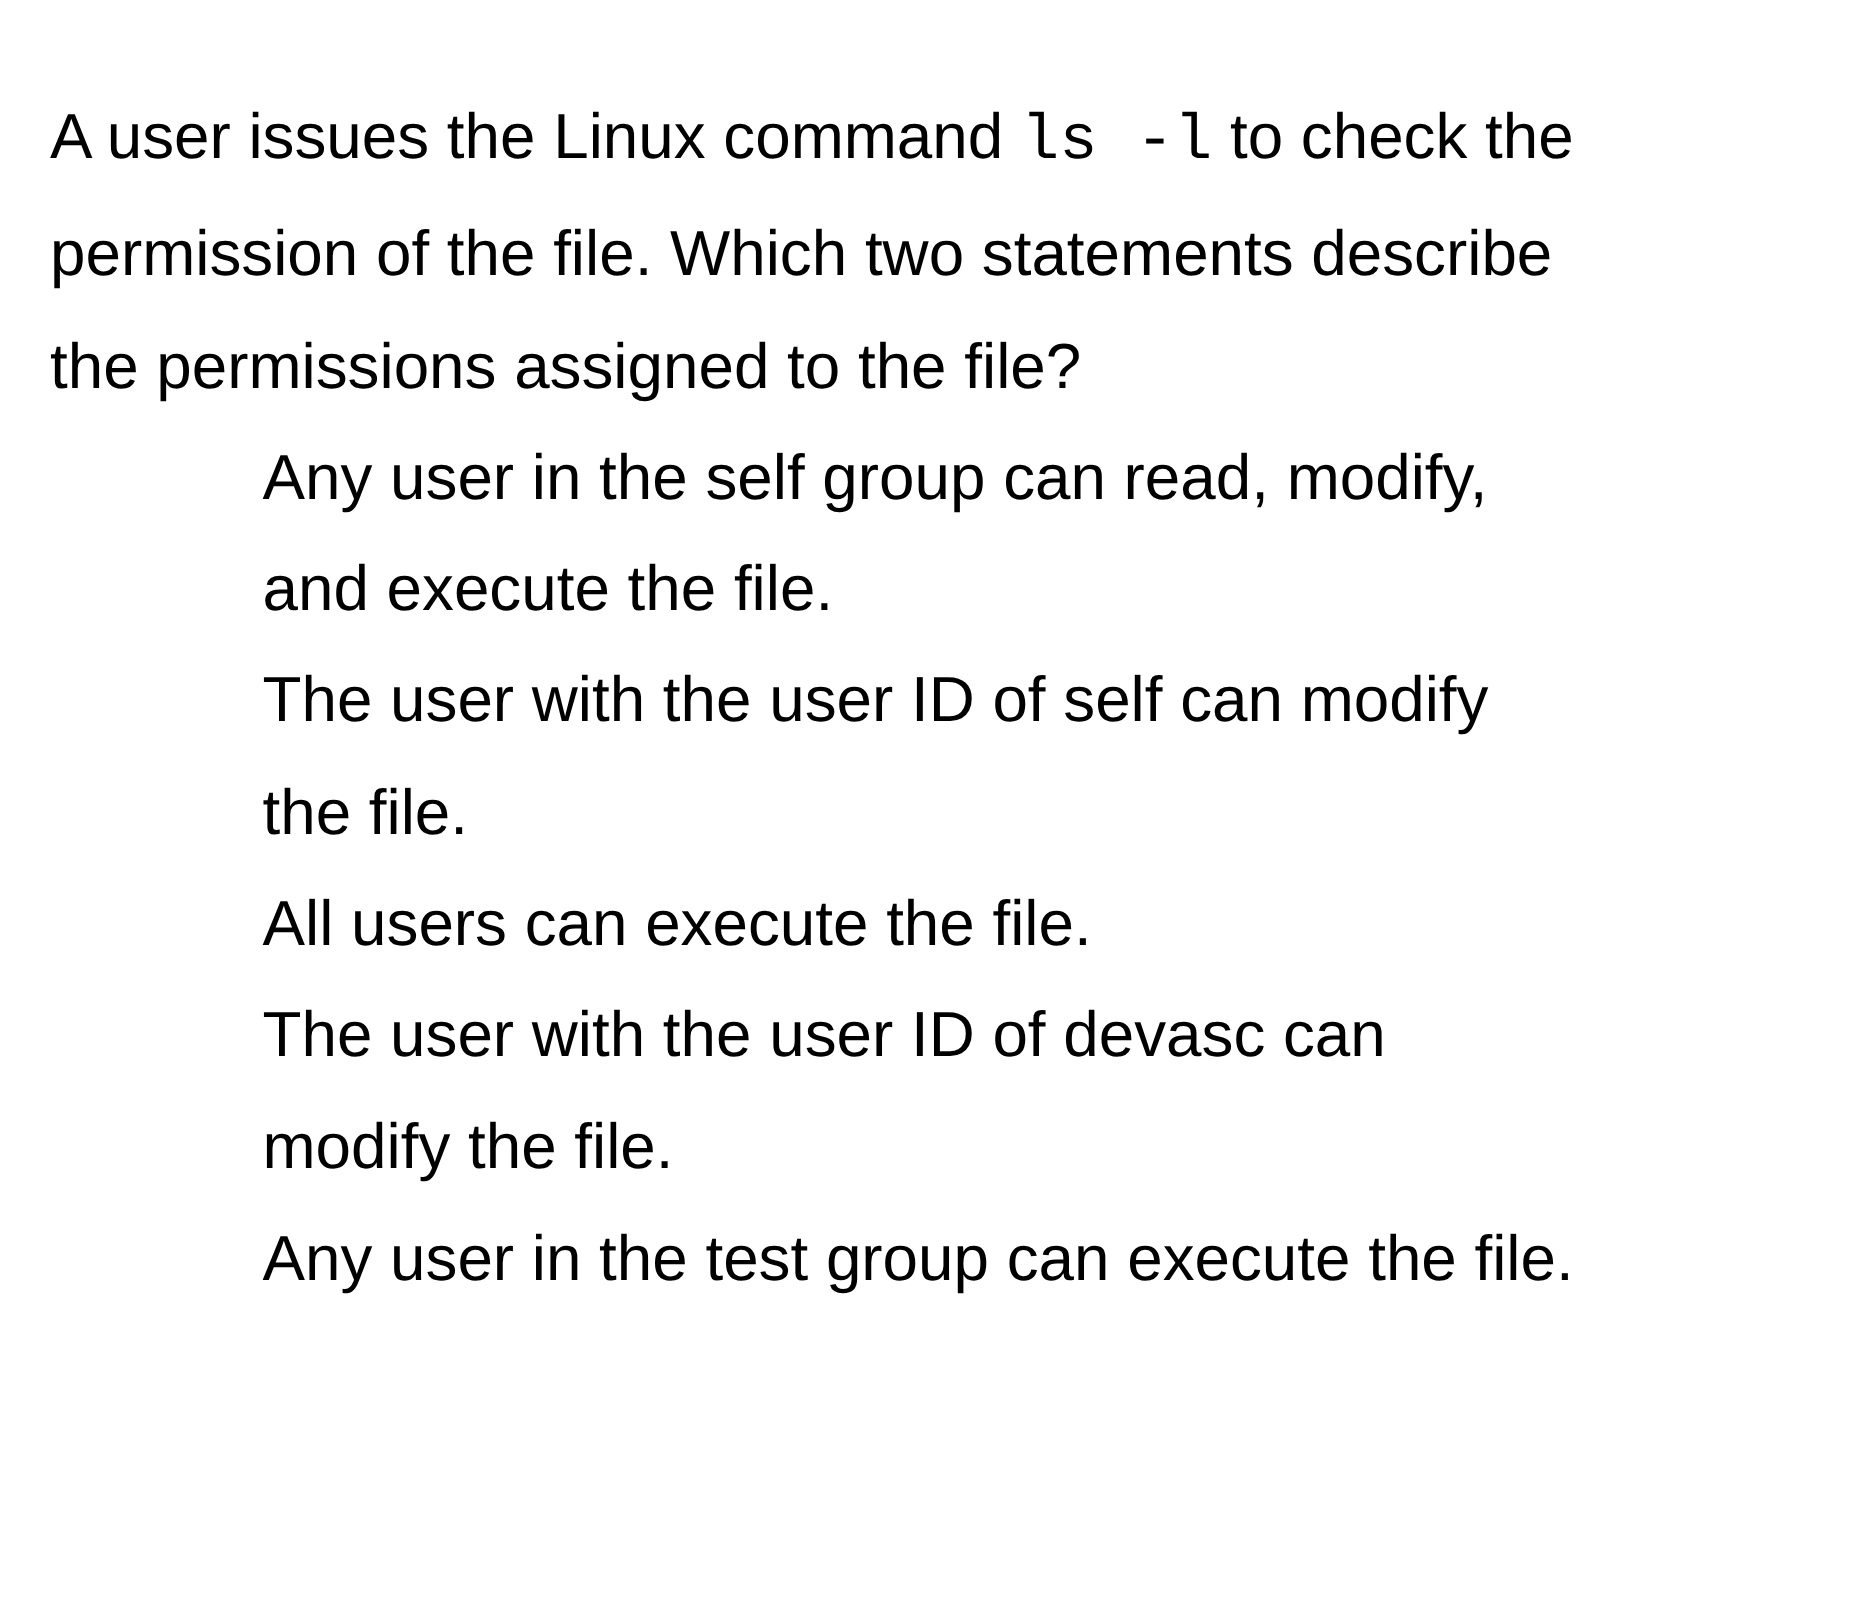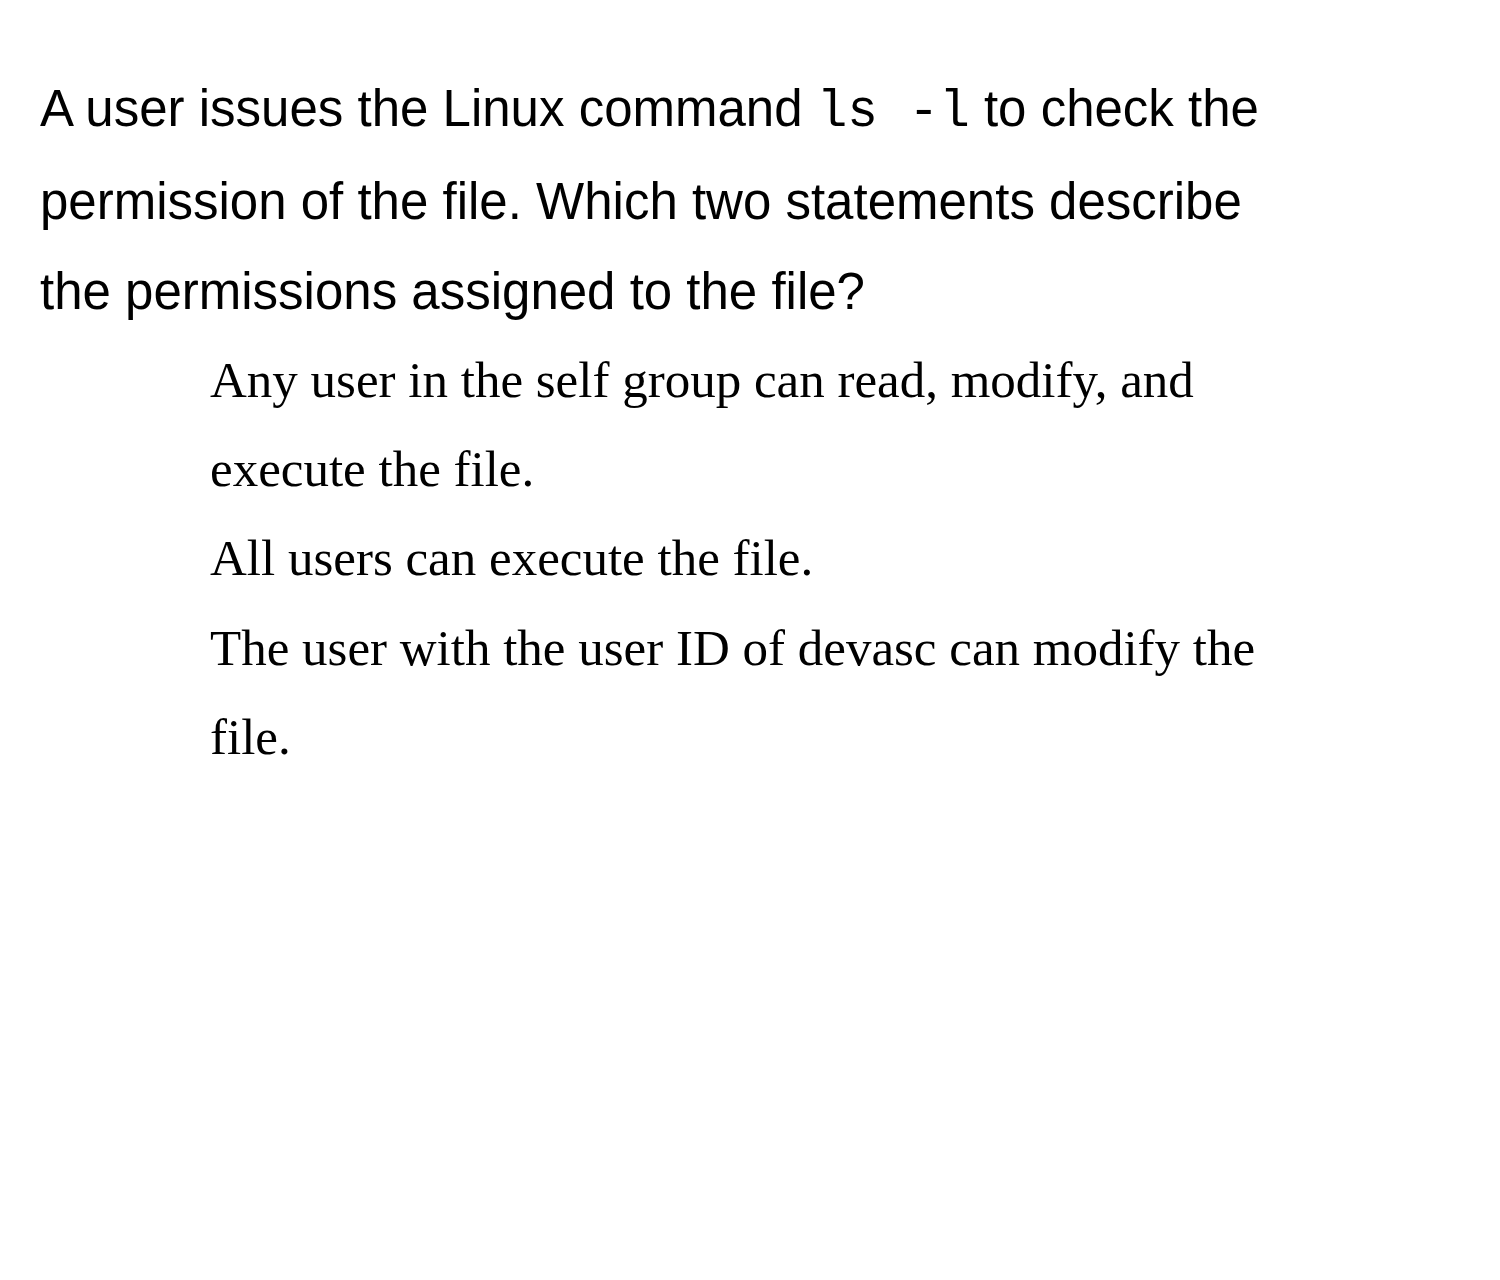--- a/index.html
+++ b/index.html
@@ -20,37 +20,42 @@
   }
   .question {
     margin-bottom: 0;
   }
   .options {
     padding-left: 170px;
     padding-right: 40px;
   }
   .option {
     margin-top: 0;
-    font-family: Liberation Serif, serif;
   }
   .code {
     font-family: "Courier New", Courier, monospace;
   }
 </style>
 </head>
 <body>
 
 <div class="page">
   <div class="question">
     <span>A user issues the Linux command </span><span class="code">ls -l</span><span> to check the permission of the file. Which two statements describe the permissions assigned to the file?</span>
   </div>
   <div class="options">
     <div class="option">
       <span>Any user in the self group can read, modify, and execute the file.</span>
     </div>
     <div class="option">
+      <span>The user with the user ID of self can modify the file.</span>
+    </div>
+    <div class="option">
       <span>All users can execute the file.</span>
     </div>
     <div class="option">
       <span>The user with the user ID of devasc can modify the file.</span>
     </div>
+    <div class="option">
+      <span>Any user in the test group can execute the file.</span>
+    </div>
   </div>
 </div>
 
 </body></html>

